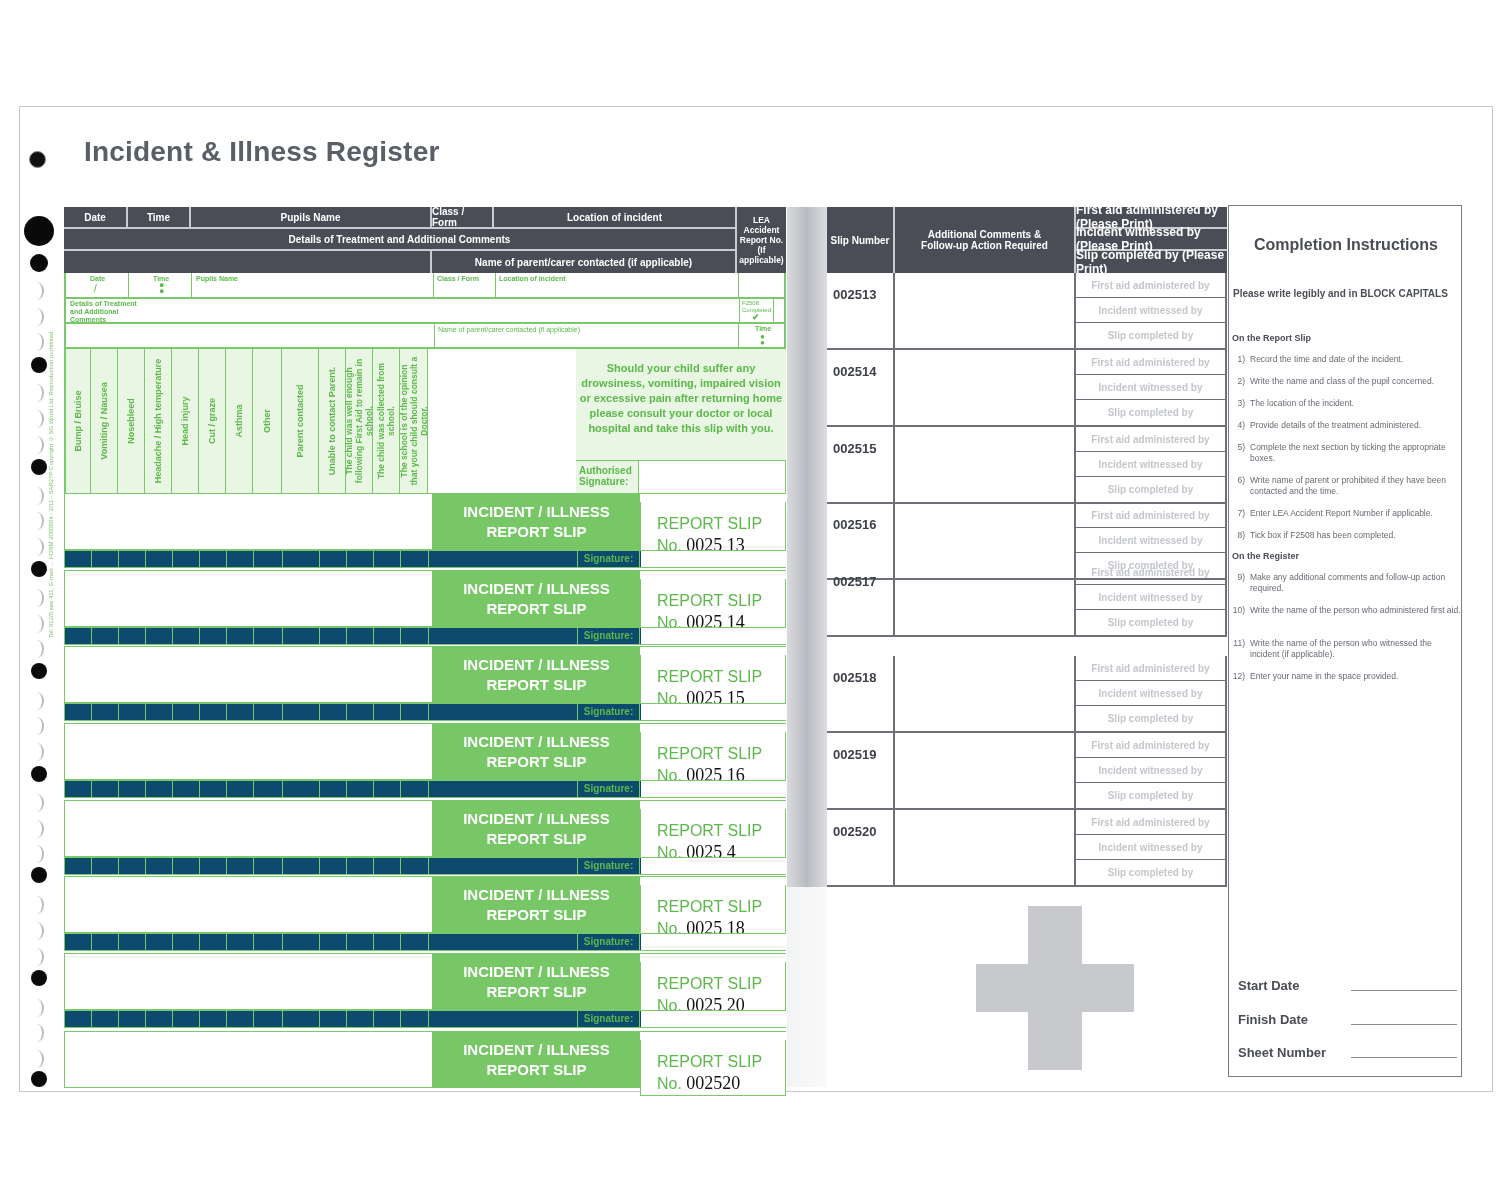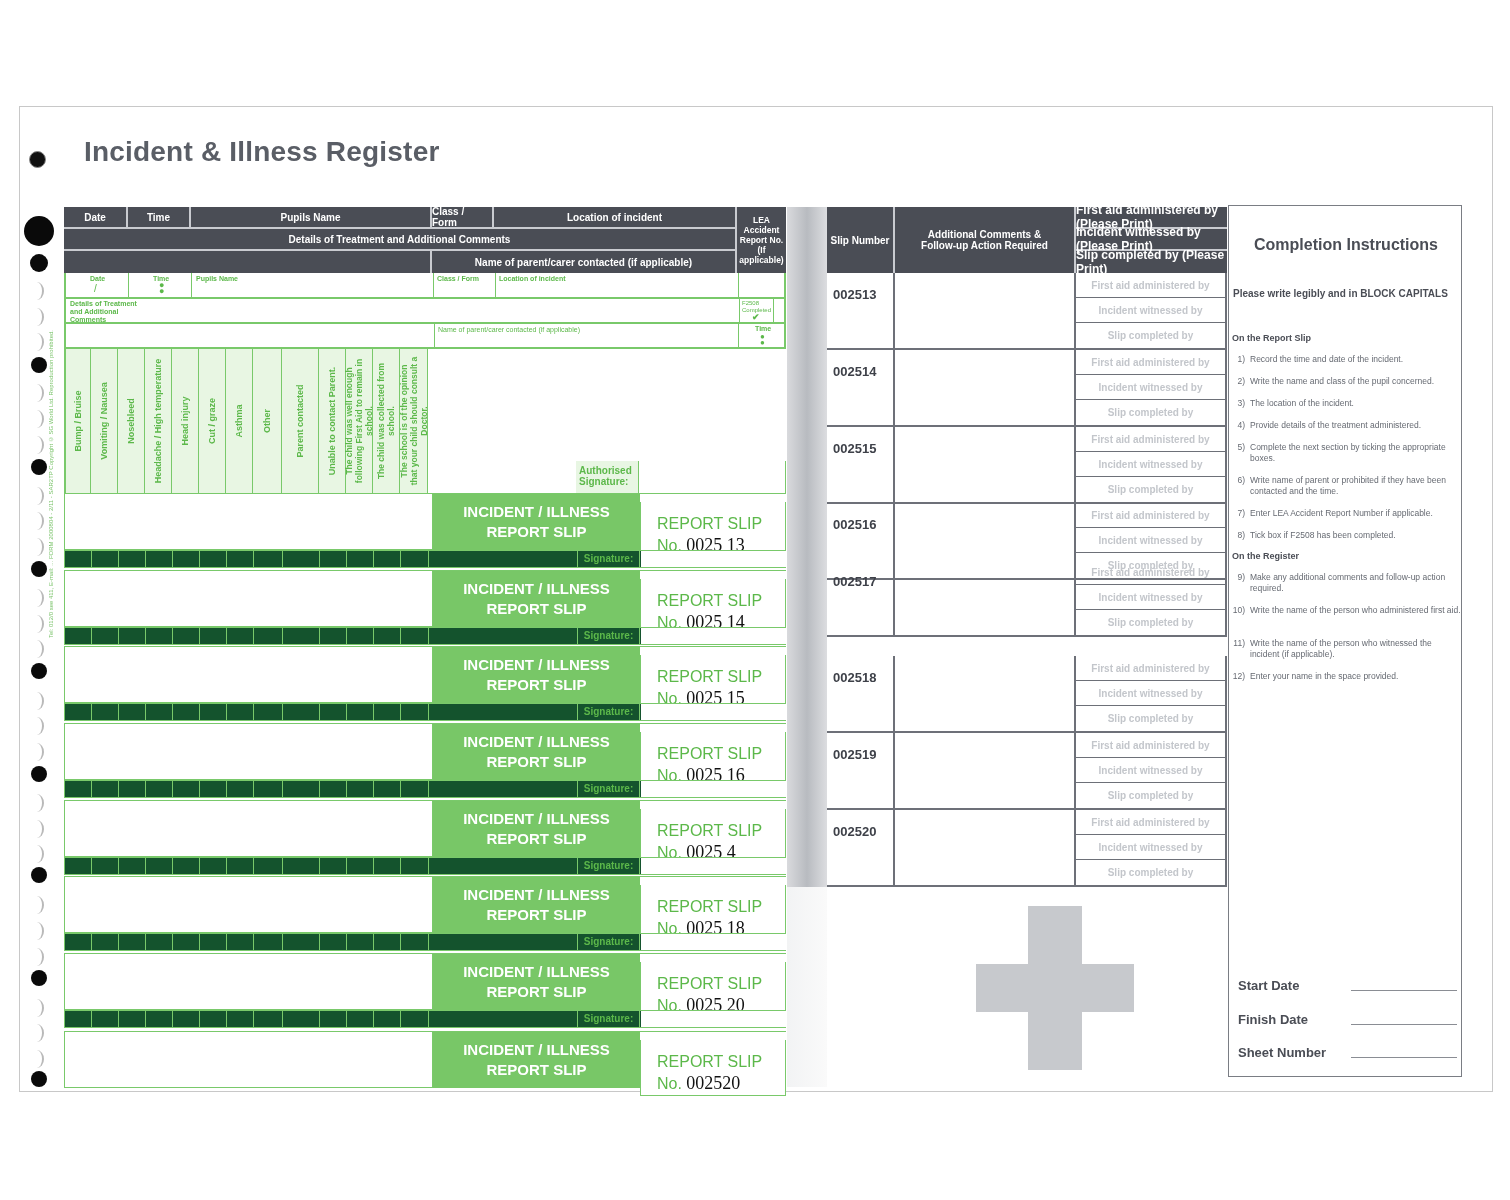--- a/index.html
+++ b/index.html
@@ -24,21 +24,21 @@
   .imp-text { position: absolute; left: 0; top: 55px; width: 143px; text-align: center; color: #5cb84a; font-weight: bold; font-size: 14px; line-height: 17px; }
   .should-box { position: absolute; left: 512px; top: 76px; width: 210px; height: 112px; background: #e8f6e3; border-bottom: 1px solid #79c96a; color: #5cb84a; font-weight: bold; font-size: 11px; line-height: 15px; text-align: center; padding-top: 12px; }
   .auth-lbl { position: absolute; left: 512px; top: 188px; width: 63px; height: 32px; background: #e8f6e3; border-right: 1px solid #79c96a; color: #5cb84a; font-weight: bold; font-size: 10px; line-height: 11px; padding: 4px 3px; }
   .slip-block { position: absolute; left: 0; width: 722px; border-top: 1px solid #79c96a; }
   .slip-white { position: absolute; left: 0; top: 0; width: 369px; border: 1px solid #79c96a; border-top: none; background: #fff; }
   .slip-green { position: absolute; left: 369px; top: 0; width: 207px; background: #78c767; color: #fff; font-weight: bold; font-size: 15px; line-height: 20px; text-align: center; display:flex; align-items:center; justify-content:center; flex-direction: column; }
   .slip-num-box { position: absolute; left: 576px; top: 8px; width: 146px; background: #fff; border: 1px solid #79c96a; border-top: none; padding-left: 16px; padding-top: 12px; }
   .rs-label { color: #5cb84a; font-size: 16px; line-height: 20px; }
   .rs-no { color: #5cb84a; font-size: 16px; line-height: 22px; }
   .rs-no span { color: #111; font-family: "Liberation Serif", serif; font-size: 18px; }
-  .strip { position: absolute; left: 0; width: 722px; height: 18px; background: #14532d; border: 1px solid #79c96a; }
+  .strip { position: absolute; left: 0; width: 722px; height: 18px; background: #0c4a6e; border: 1px solid #79c96a; }
   .strip .sc { position: absolute; top: 0; height: 16px; border-right: 1px solid #79c96a; }
   .strip .sig { position: absolute; left: 512px; top: 0; width: 63px; height: 16px; color: #5cb84a; font-size: 10px; font-weight: bold; text-align: center; line-height: 16px; border-left: 1px solid #79c96a; border-right:1px solid #79c96a;}
   .strip .sigw { position: absolute; left: 576px; top: 0; width: 146px; height: 16px; background: #fff; }
 
   
   .spine { position: absolute; left: 787px; top: 207px; width: 40px; height: 680px; background: linear-gradient(90deg,#d9dadd,#b8bbc0 50%,#dcdde0); }
   .spine2 { position: absolute; left: 787px; top: 887px; width: 40px; height: 200px; background: linear-gradient(90deg,#f2f3f4,#fafafa); }
 
   
   .rhead { position: absolute; left: 827px; top: 207px; width: 400px; height: 66px; background: #4a4d55; color: #fff; font-size: 10px; font-weight: bold; }
@@ -195,20 +195,21 @@
         <span class="vtext" style="white-space: normal; width: 130px; font-size: 8.5px;">The child was well enough following First Aid to remain in school.</span>
       </div>
       <div class="vcol" style="left: 309px; width: 27px;">
         <span class="vtext" style="white-space: normal; width: 130px; font-size: 8.5px;">The child was collected from school.</span>
       </div>
       <div class="vcol" style="left: 336px; width: 28px;">
         <span class="vtext" style="white-space: normal; width: 130px; font-size: 8.5px;">The school is of the opinion that your child should consult a Doctor.</span>
       </div>
     </div>
 
+  <div class="should-box">Should your child suffer any drowsiness, vomiting, impaired vision or excessive pain after returning home please consult your doctor or local hospital and take this slip with you.</div>
   <div class="auth-lbl">Authorised Signature:</div>
   <div style="position:absolute;left:576px;top:188px;width:146px;height:32px;background:#fff;border-right:1px solid #79c96a;"></div>
 
   <div id="slips">
       <div class="slip-block" style="top: 220px; height: 56px;">
       <div class="slip-white" style="height:56px;"></div>
       <div class="slip-green" style="height:56px;">
           <span style="width:160px">INCIDENT / ILLNESS REPORT SLIP</span>
         </div>
       <div class="slip-num-box" style="height:56px;">

